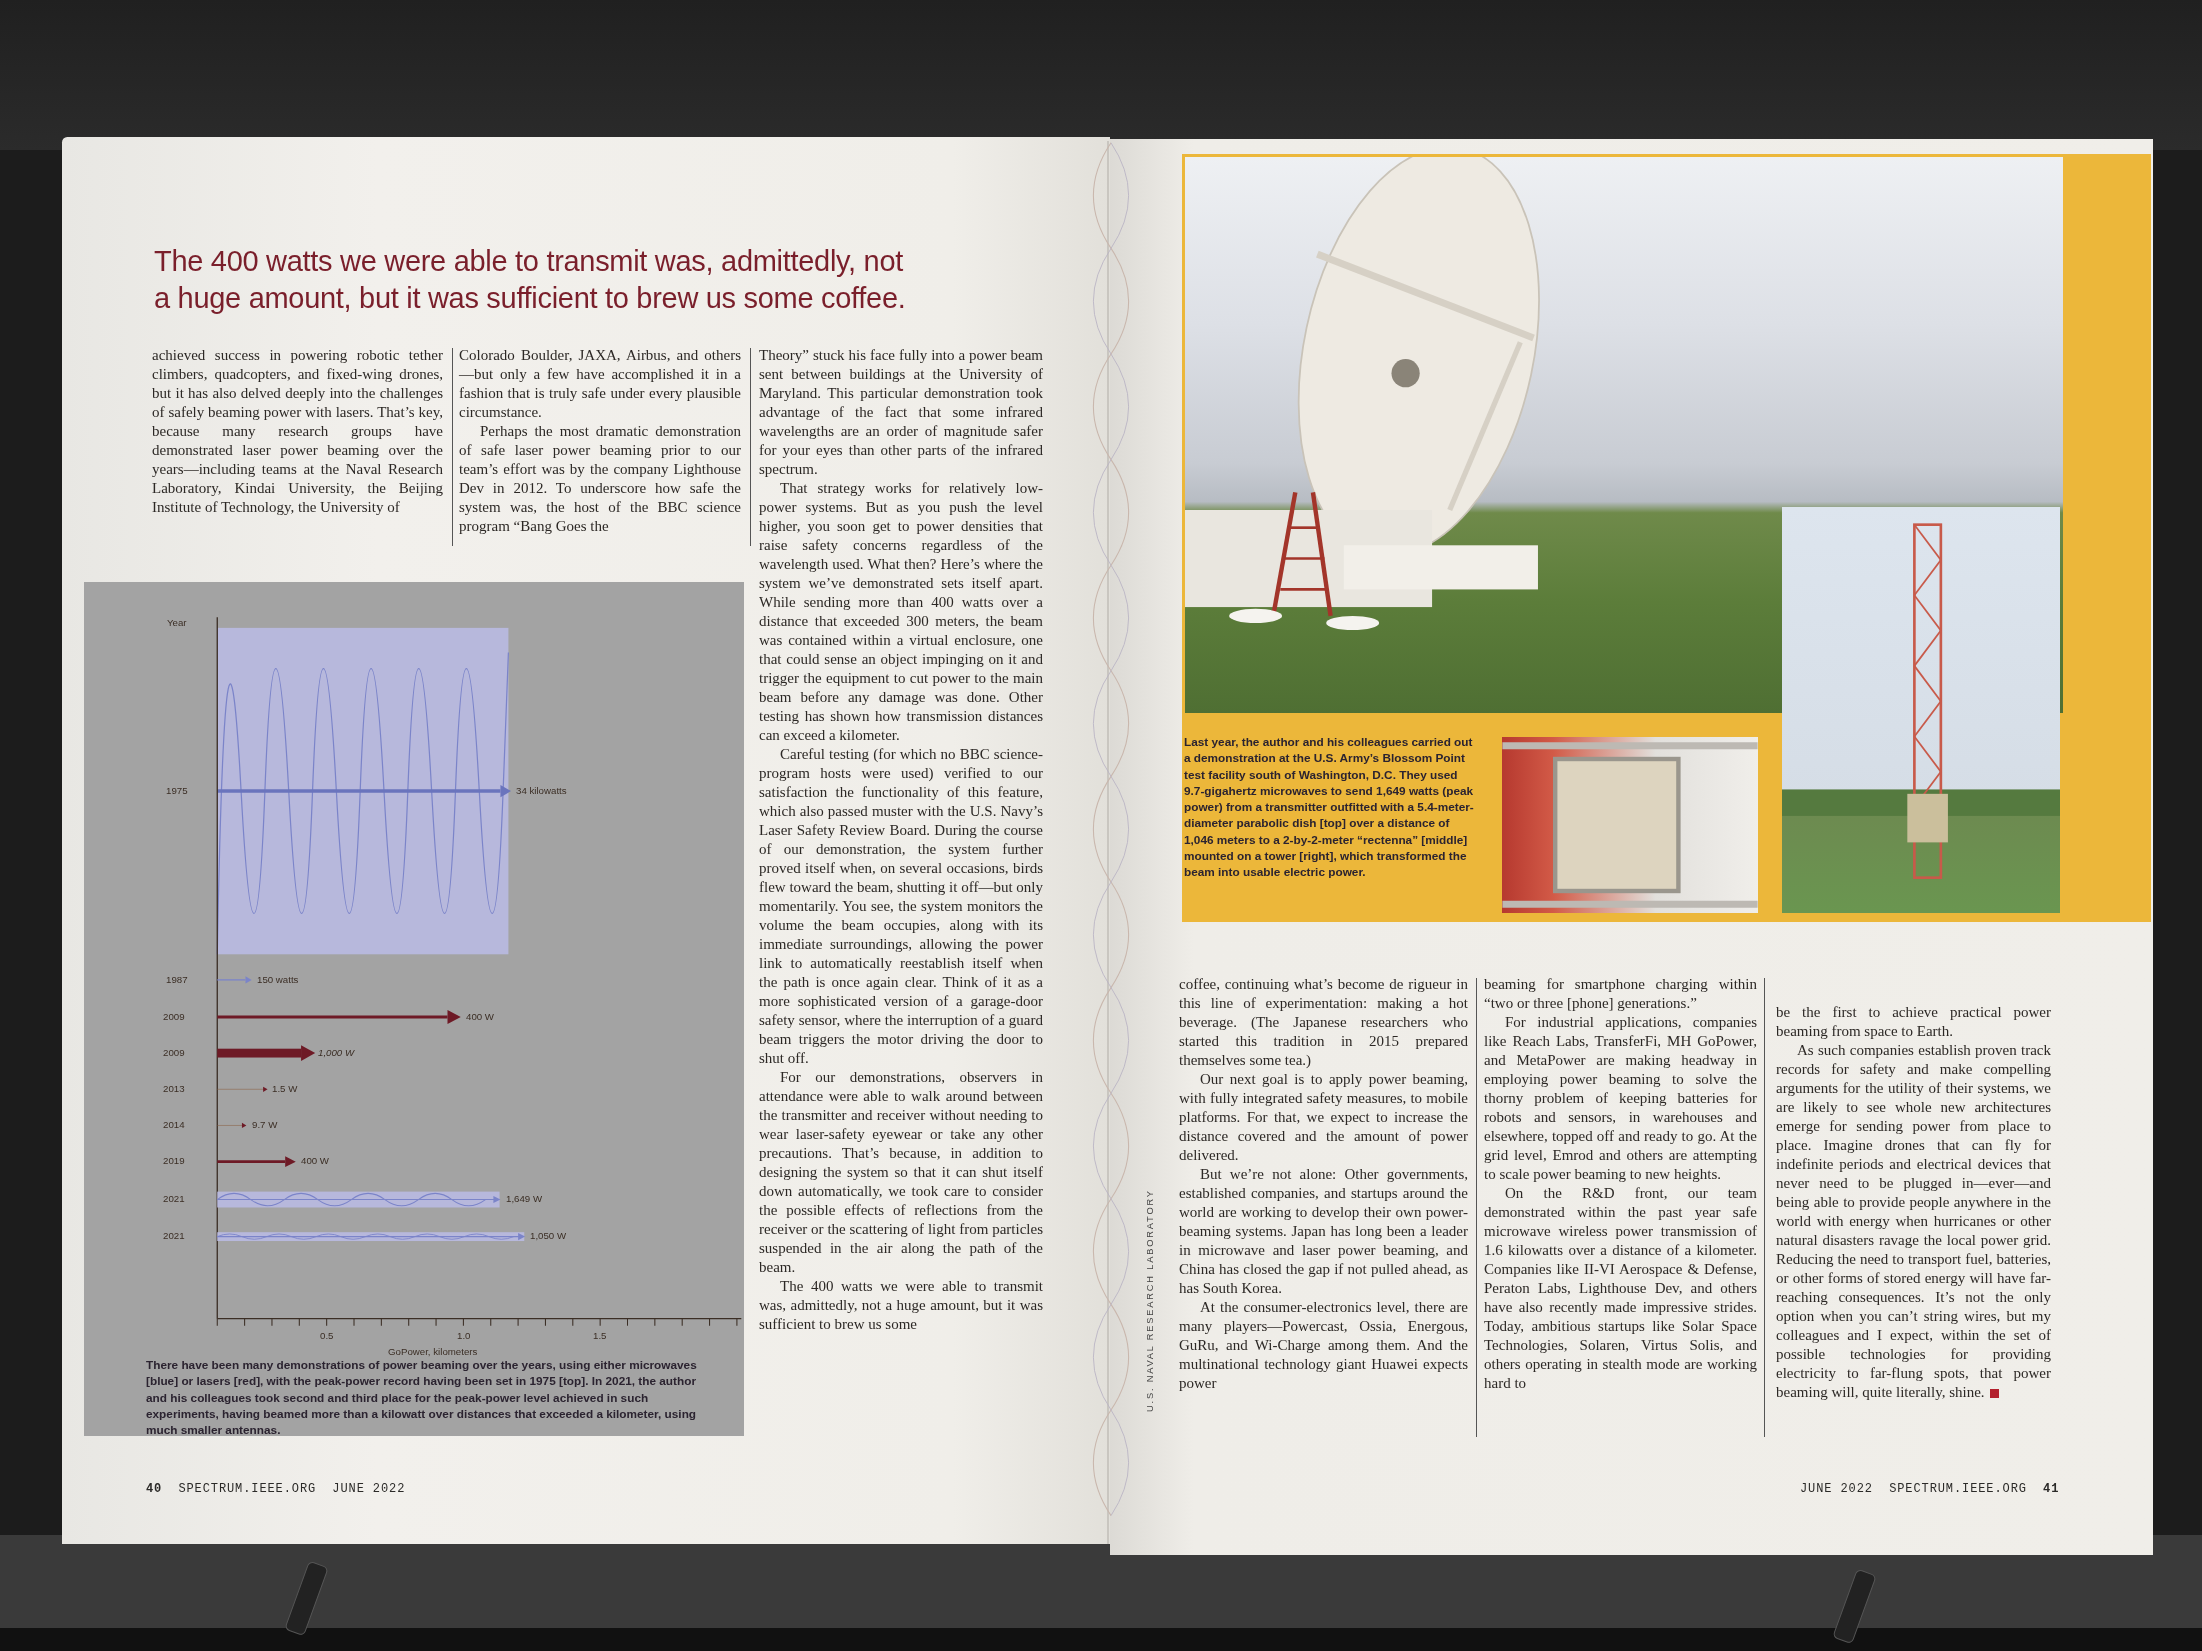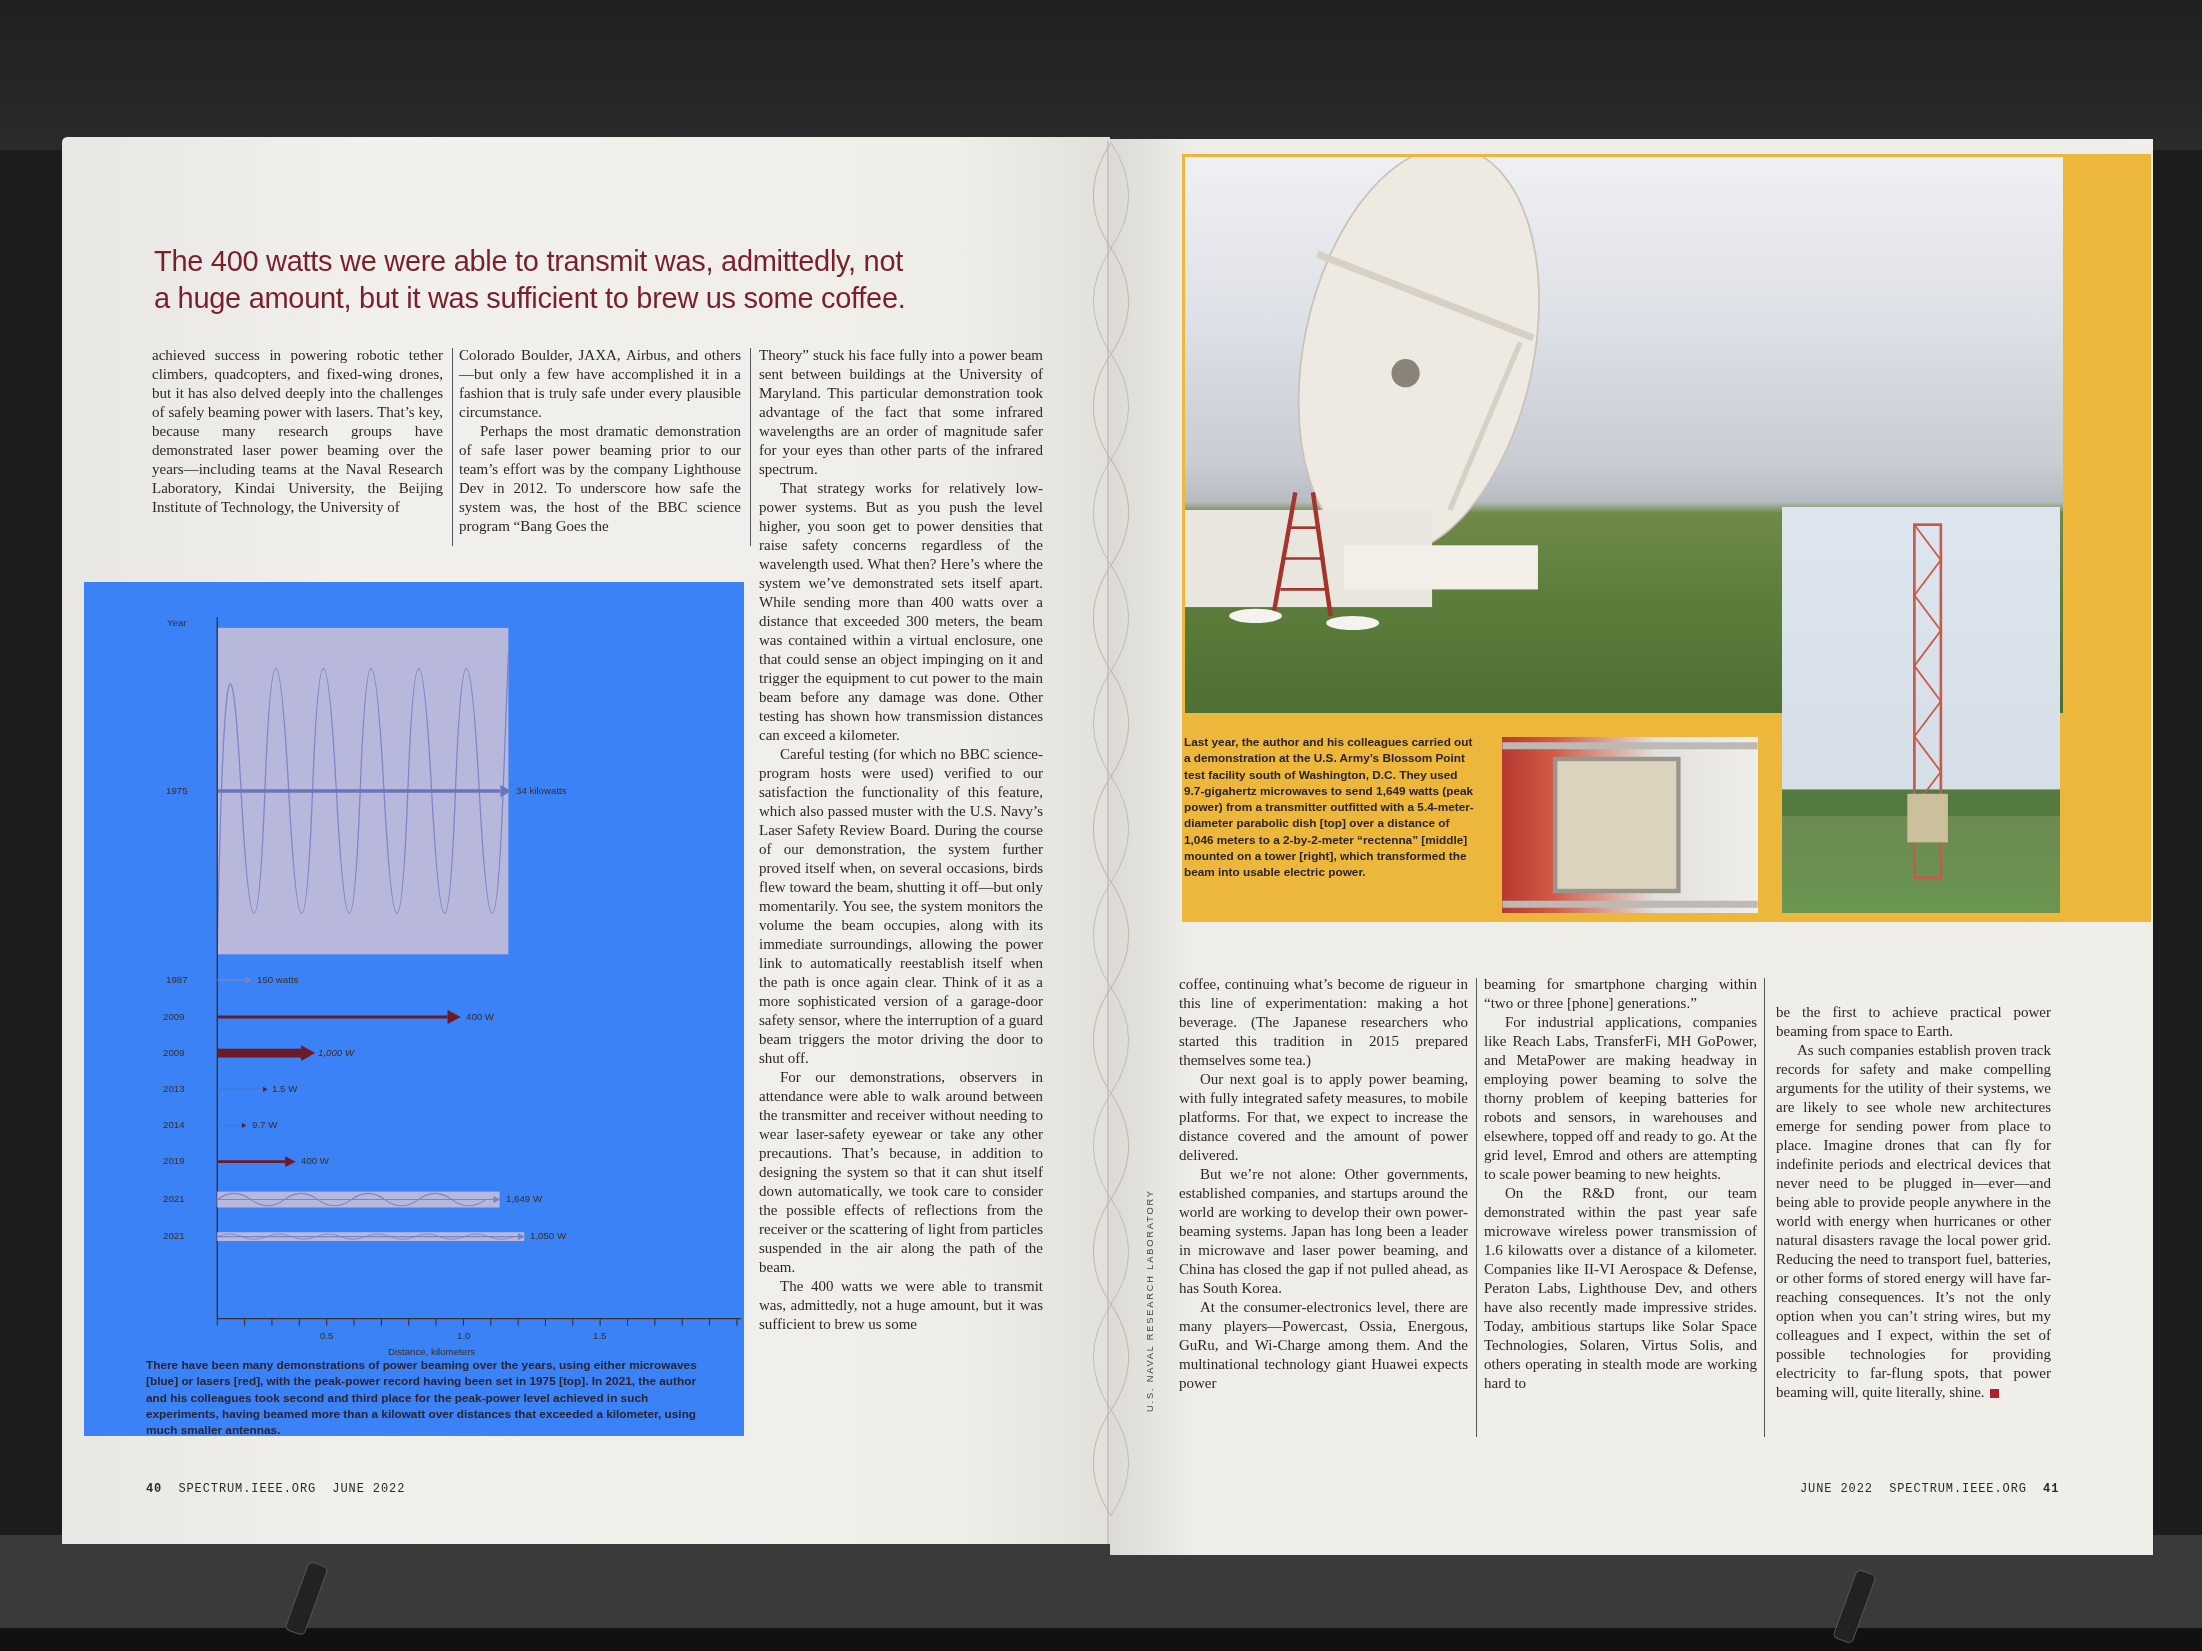--- a/index.html
+++ b/index.html
@@ -10,21 +10,21 @@
   .clip{position:absolute;width:19.4px;height:71px;background:#222;border-radius:5.3px;transform:rotate(20deg);border:1.8px solid #555;}
   .page{position:absolute;background:#efede8;}
   .page-left{left:62px;top:137px;width:1048px;height:1407px;border-radius:5.3px 0 0 0;background:linear-gradient(90deg,#e8e7e3 0%,#f2f0ec 30%,#f0eee9 85%,#e2e0da 100%);}
   .page-right{left:1110px;top:139px;width:1043px;height:1416px;background:linear-gradient(90deg,#dcdad5 0%,#efede8 8%,#f0eee9 100%);}
   .gutter-line{position:absolute;left:1107px;top:141px;width:1.8px;height:1403px;background:#c9c6c0;}
   .pull-quote{position:absolute;left:154px;top:243px;width:882px;font-family:"Liberation Sans",sans-serif;font-size:29px;line-height:37px;color:#7a1f2b;letter-spacing:-0.3px;}
   .col{position:absolute;font-size:15px;line-height:19px;text-align:justify;color:#2c2825;}
   .col p{margin:0;text-indent:1.4em;}
   .col p.noindent{text-indent:0;}
   .col-rule{position:absolute;width:0.9px;background:#555;}
-  .chart-box{position:absolute;left:84px;top:582px;width:660px;height:854px;background:#3b82f6;}
+  .chart-box{position:absolute;left:84px;top:582px;width:660px;height:854px;background:#a3a3a3;}
   .caption{position:absolute;font-family:"Liberation Sans",sans-serif;font-weight:bold;font-size:11.8px;line-height:16.3px;color:#2b2330;}
   .axis-label{position:absolute;font-family:"Liberation Sans",sans-serif;font-size:9.7px;color:#3b2e25;}
   .photo{position:absolute;overflow:hidden;}
   .yellow-right{position:absolute;left:1182px;top:154px;width:969px;height:768px;background:#ecb73a;}
   .folio{position:absolute;font-family:"Liberation Mono",monospace;font-size:12px;letter-spacing:0.9px;color:#2b2a28;}
   .vert-credit{position:absolute;left:1145px;top:1412px;transform:rotate(-90deg);transform-origin:left top;font-family:"Liberation Sans",sans-serif;font-size:9.3px;letter-spacing:1.8px;color:#444;white-space:nowrap;}
   .end-mark{display:inline-block;width:8.8px;height:8.8px;background:#b3202d;margin-left:5.3px;vertical-align:middle;}
 </style>
 </head>
 <body>
@@ -137,21 +137,21 @@
   <div class="axis-label" style="left:168px;top:537px;">9.7 W</div>
   <div class="axis-label" style="left:79px;top:573px;">2019</div>
   <div class="axis-label" style="left:217px;top:573px;">400 W</div>
   <div class="axis-label" style="left:79px;top:611px;">2021</div>
   <div class="axis-label" style="left:422px;top:611px;">1,649 W</div>
   <div class="axis-label" style="left:79px;top:648px;">2021</div>
   <div class="axis-label" style="left:446px;top:648px;">1,050 W</div>
   <div class="axis-label" style="left:236px;top:748px;">0.5</div>
   <div class="axis-label" style="left:373px;top:748px;">1.0</div>
   <div class="axis-label" style="left:509px;top:748px;">1.5</div>
-  <div class="axis-label" style="left:304px;top:764px;">Distance, kilometers</div>
+  <div class="axis-label" style="left:304px;top:764px;">GoPower, kilometers</div>
 
   <div class="caption" style="left:62px;top:775px;width:569px;">There have been many demonstrations of power beaming over the years, using either microwaves [blue] or lasers [red], with the peak-power record having been set in 1975 [top]. In 2021, the author and his colleagues took second and third place for the peak-power level achieved in such experiments, having beamed more than a kilowatt over distances that exceeded a kilometer, using much smaller antennas.</div>
 </div>
 
 <div class="folio" style="left:146px;top:1482px;">
   <b>40</b>&nbsp;&nbsp;<span>SPECTRUM.IEEE.ORG</span>&nbsp;&nbsp;<span>JUNE 2022</span>
 </div>
 
 <div class="page page-right"></div>
 <div class="gutter-line"></div>

